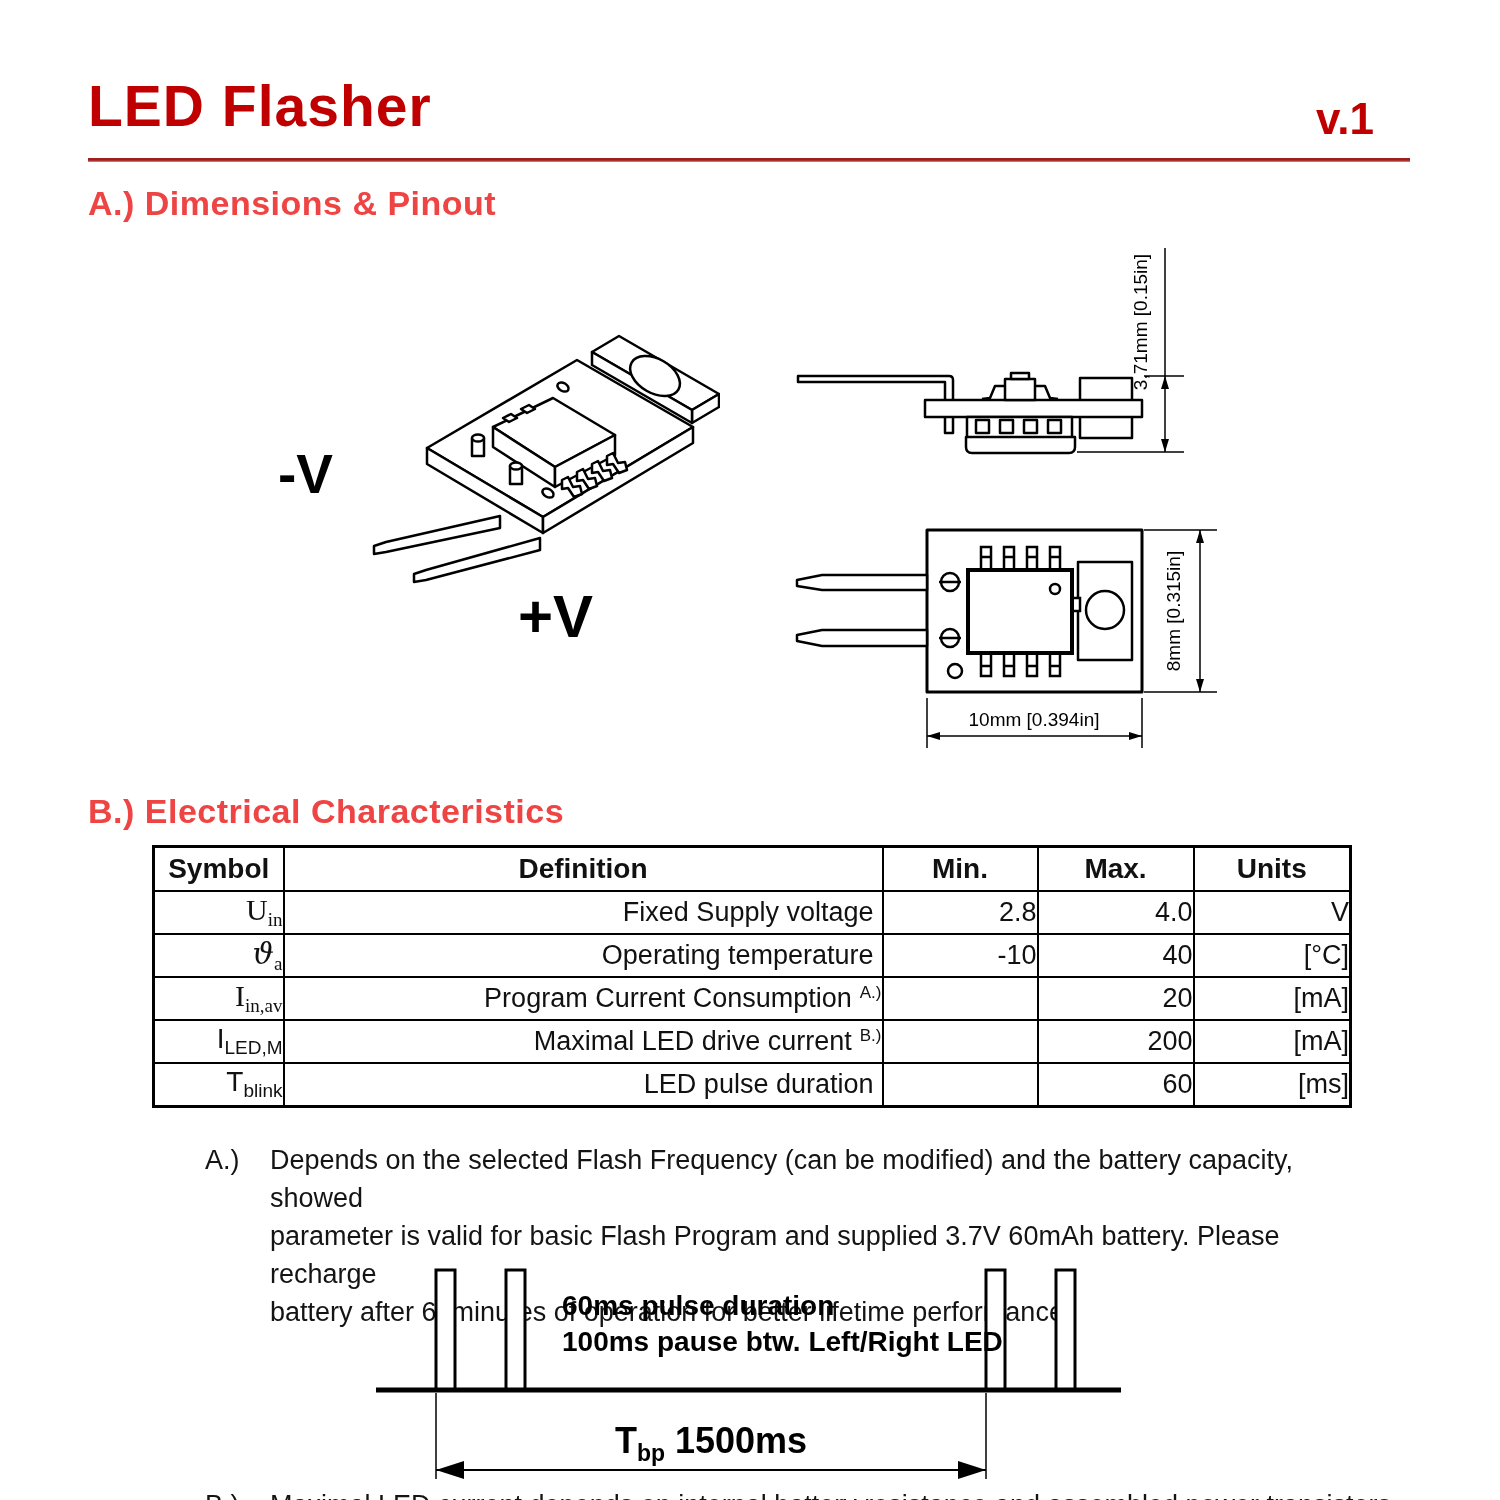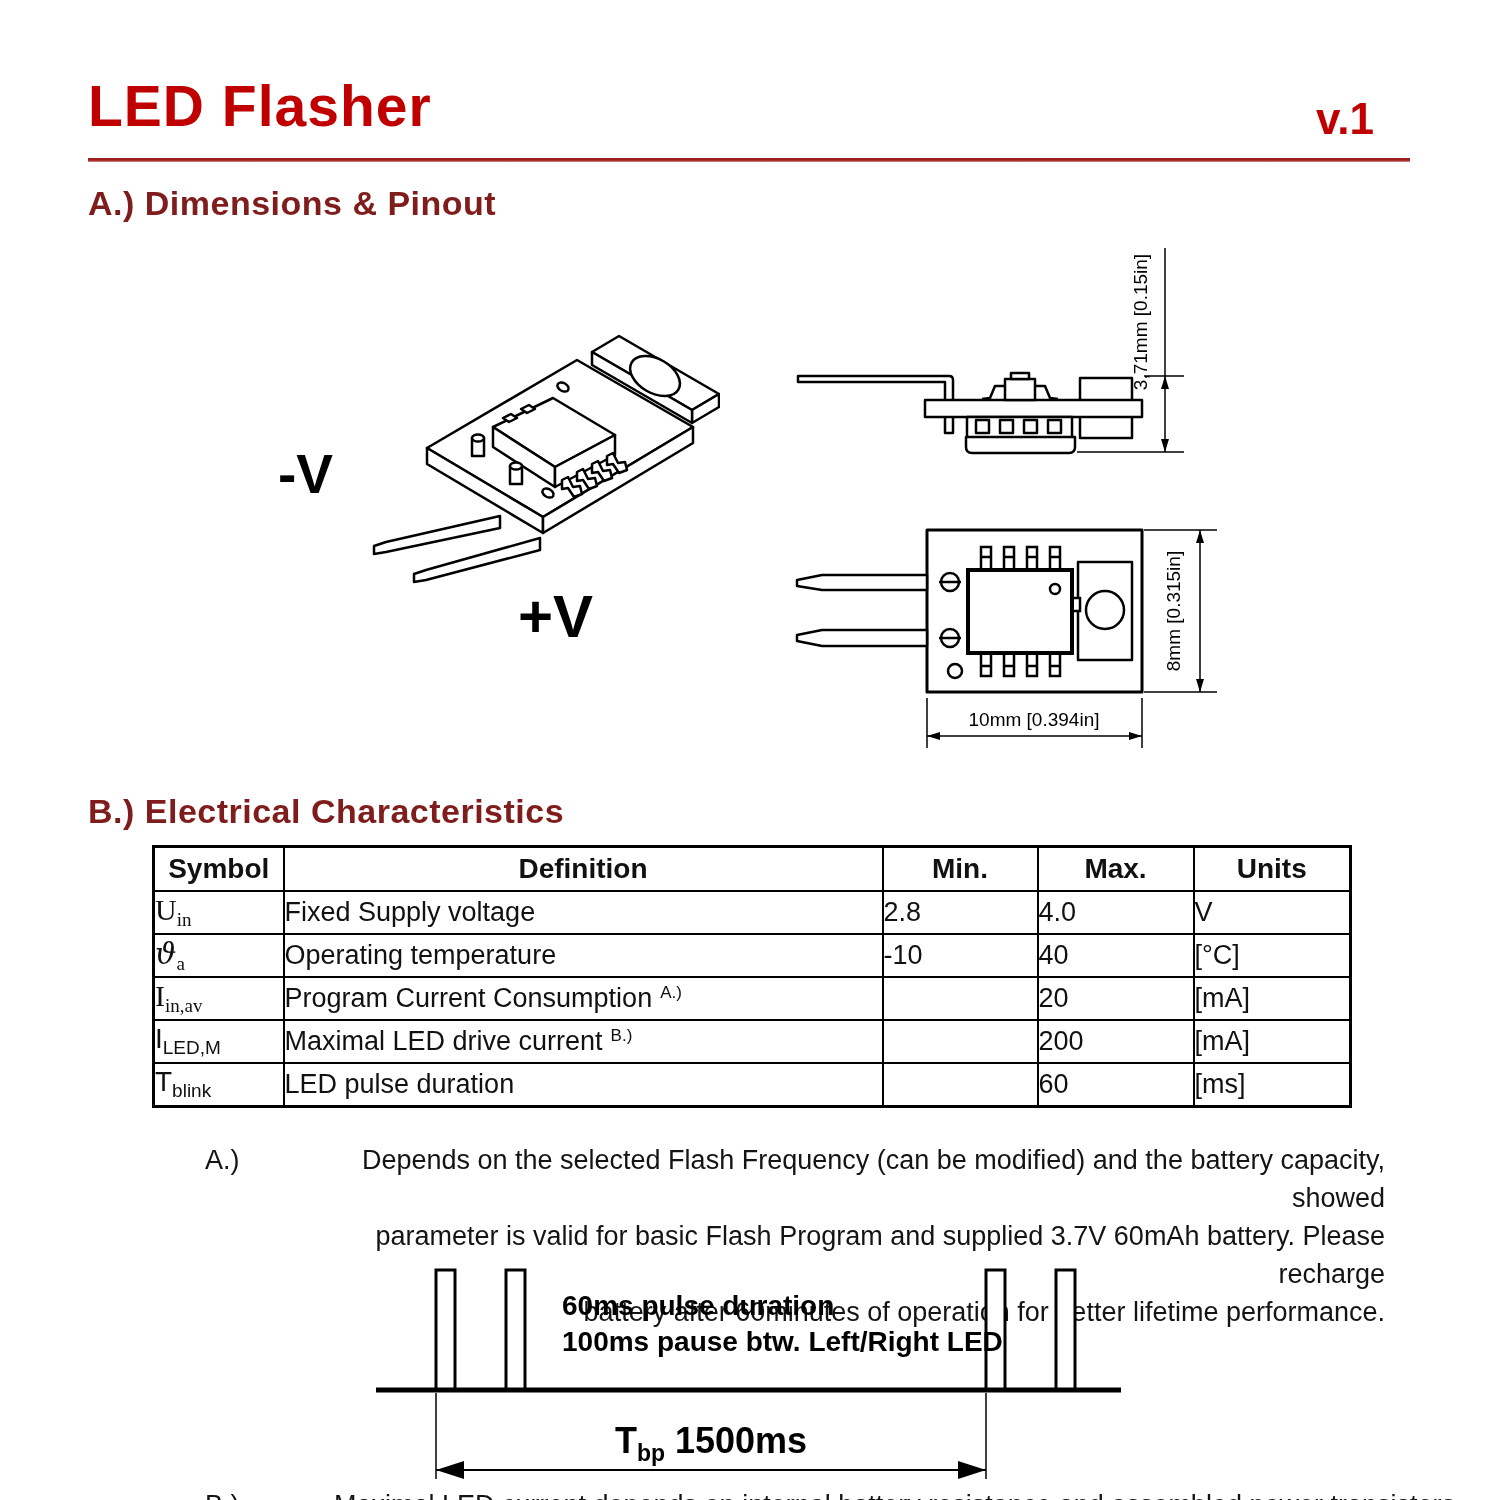--- a/index.html
+++ b/index.html
@@ -6,47 +6,47 @@
   .page{position:relative;width:1500px;height:1500px;overflow:hidden;background:#ffffff;
         font-family:"Liberation Sans",sans-serif;color:#111;}
   .abs{position:absolute;}
 
   
   .doc-title{left:88px;top:73px;font-size:57px;font-weight:bold;color:#C00000;letter-spacing:1px;}
   .doc-version{left:1316px;top:94px;font-size:44px;font-weight:bold;color:#C00000;}
   .title-rule{left:88px;top:158px;width:1322px;height:4px;
               background:linear-gradient(to bottom,#9e1f1f 55%,#d99090 100%);}
 
-  .section-heading{font-size:34px;font-weight:bold;color:#7f1d1d;letter-spacing:0.5px;}
+  .section-heading{font-size:34px;font-weight:bold;color:#ef4444;letter-spacing:0.5px;}
   .heading-a{left:88px;top:184px;}
   .heading-b{left:88px;top:782px;margin-top:10px;}
 
   svg text{font-family:"Liberation Sans",sans-serif;}
   .dim-text{font-size:19px;fill:#000;}
   .pinout-label{font-weight:bold;fill:#000;}
 
   
   .table-wrap{left:152px;top:845px;}
   table.ec{border-collapse:collapse;table-layout:fixed;width:1197px;border:3px solid #000;}
   table.ec th,table.ec td{border:2px solid #000;padding:0;vertical-align:middle;}
   table.ec th{height:42px;font-size:28px;font-weight:bold;text-align:center;margin-top:15px;}
-  table.ec td{height:41px;font-size:27px;text-align:left;}
+  table.ec td{height:41px;font-size:27px;text-align:right;}
   td.def{text-align:left;padding-left:10px;}
   td.def .sup{position:relative;top:-9px;font-size:17px;margin-left:8px;}
   .sym-serif{font-family:"Liberation Serif","DejaVu Serif",serif;font-size:30px;}
   .sym-theta{font-family:"DejaVu Serif",serif;font-style:italic;font-size:30px;}
   .sym-sans{font-size:28px;}
   .symcell sub{font-size:19px;}
 
   
   .footnote{font-size:27px;line-height:38px;color:#141414;}
   .fn-a{left:205px;top:1141px;width:1180px;}
   .fn-b{left:205px;top:1486px;width:1250px;white-space:nowrap;}
   .fn-label{position:absolute;left:0;top:0;}
-  .fn-lines{margin-left:65px;text-align:right;}
+  .fn-lines{margin-left:65px;}
 </style>
 </head>
 <body>
 
 <div class="page">
 
   <div class="abs doc-title">LED Flasher</div>
   <div class="abs doc-version">v.1</div>
   <div class="abs title-rule"></div>
 

